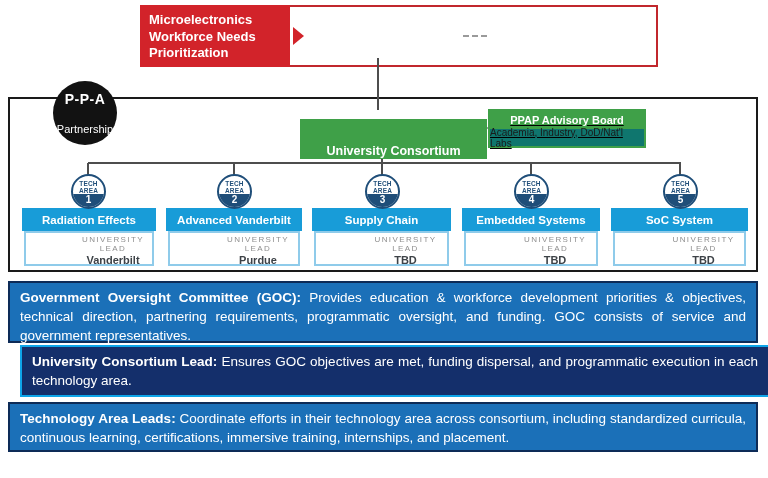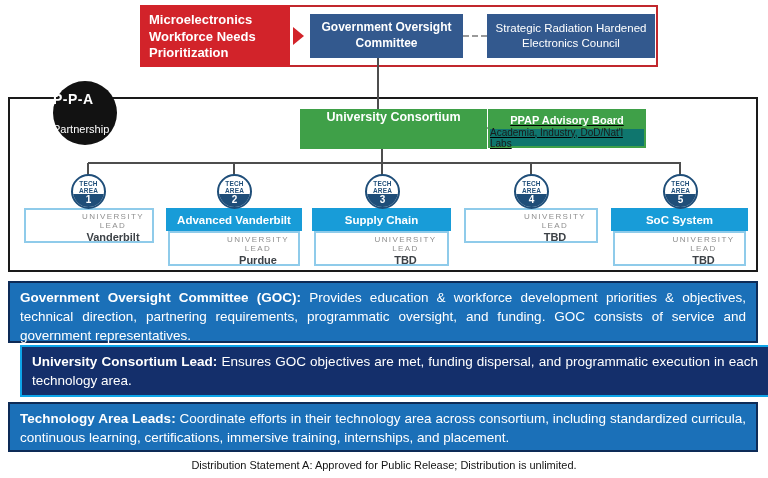--- a/index.html
+++ b/index.html
@@ -38,28 +38,28 @@
   .goc-uc-line { left: 377px; top: 58px; height: 52px; }
   .uc-stem { left: 381px; top: 148px; height: 15px; }
   .tree-h { left: 88px; top: 162px; width: 593px; }
   .drop { top: 163px; height: 13px; }
 
   
   .black-box { left: 8px; top: 97px; width: 750px; height: 175px;
     border: 2.5px solid #1a1a1a; background: transparent; z-index: 0; }
   .ppa-circle { left: 53px; top: 81px; width: 64px; height: 64px;
     background: #121212; border-radius: 50%; color: #fff; z-index: 4;
-    display: flex; flex-direction: column; align-items: flex-start; justify-content: center; }
+    display: flex; flex-direction: column; align-items: center; justify-content: center; }
   .ppa-line1 { font-weight: bold; font-size: 14px; letter-spacing: .5px; }
   .ppa-line2 { font-size: 11px; margin-top: 16px; }
 
   
-  .uc-box { left: 300px; top: 109px; width: 187px; height: 40px;
+  .uc-box { left: 300px; top: 119px; width: 187px; height: 40px;
     background: #3fa048; color: #fff; font-weight: bold; font-size: 12.5px;
-    line-height: 1.3; display: flex; align-items: flex-start; justify-content: center;
+    line-height: 1.3; display: flex; align-items: flex-end; justify-content: center;
     text-align: center; z-index: 3; }
   .ppap-box { left: 488px; top: 109px; width: 158px; z-index: 3;
     border: 2px solid #3fa048; background: #3fa048; text-decoration: underline; }
   .ppap-title { height: 18px; background: #3fa048; color: #fff;
     font-weight: bold; font-size: 11px; display: flex; align-items: center;
     justify-content: center; }
   .ppap-sub { height: 17px; background: #0f766e; color: #1a1a1a; font-size: 10px;
     display: flex; align-items: center; justify-content: center; }
 
   
@@ -99,27 +99,21 @@
 <body>
 
 <div class="stage">
 
   <div class="abs top-frame"></div>
   <div class="abs red-box">
     <span>Microelectronics Workforce Needs Prioritization</span>
   </div>
   <div class="abs red-arrow"></div>
   <div class="abs goc-uc-line vline"></div>
-  <div class="abs goc-box">
-    <span>Government Oversight Committee</span>
-  </div>
   <div class="abs dash1 dash-h"></div>
-  <div class="abs srhec-box">
-    <span>Strategic Radiation Hardened Electronics Council</span>
-  </div>
 
   <div class="abs black-box"></div>
   <div class="abs ppa-circle">
     <div class="ppa-line1">P-P-A</div>
     <div class="ppa-line2">Partnership</div>
   </div>
 
   <div class="abs uc-box">
     <span>University Consortium</span>
   </div>
@@ -152,40 +146,42 @@
   <div class="abs tcirc" style="left:514px">
     <div class="lbl"><span>TECH</span><br><span>AREA</span></div>
     <div class="num">4</div>
   </div>
   <div class="abs tcirc" style="left:663px">
     <div class="lbl"><span>TECH</span><br><span>AREA</span></div>
     <div class="num">5</div>
   </div>
 
   <div class="abs tbox" style="left:22px;width:134px">
+    <div class="thead">Radiation Effects</div>
     <div class="tbody">
       <div class="lead-label">UNIVERSITY LEAD</div>
       <div class="lead-name">Vanderbilt</div>
     </div>
   </div>
   <div class="abs tbox" style="left:166px;width:136px">
     <div class="thead">Advanced Vanderbilt</div>
     <div class="tbody">
       <div class="lead-label">UNIVERSITY LEAD</div>
       <div class="lead-name">Purdue</div>
     </div>
   </div>
   <div class="abs tbox" style="left:312px;width:139px">
     <div class="thead">Supply Chain</div>
     <div class="tbody">
       <div class="lead-label">UNIVERSITY LEAD</div>
       <div class="lead-name">TBD</div>
     </div>
   </div>
   <div class="abs tbox" style="left:462px;width:138px">
+    <div class="thead">Embedded Systems</div>
     <div class="tbody">
       <div class="lead-label">UNIVERSITY LEAD</div>
       <div class="lead-name">TBD</div>
     </div>
   </div>
   <div class="abs tbox" style="left:611px;width:137px">
     <div class="thead">SoC System</div>
     <div class="tbody">
       <div class="lead-label">UNIVERSITY LEAD</div>
       <div class="lead-name">TBD</div>
@@ -195,15 +191,14 @@
   <div class="abs iblock ib1">
     <span class="hd">Government Oversight Committee (GOC)</span><span class="cl">:</span><span> Provides education &amp; workforce development priorities &amp; objectives, technical direction, partnering requirements, programmatic oversight, and funding. GOC consists of service and government representatives.</span>
   </div>
   <div class="abs iblock ib2">
     <span class="hd">University Consortium Lead</span><span class="cl">:</span><span> Ensures GOC objectives are met, funding dispersal, and programmatic execution in each technology area.</span>
   </div>
   <div class="abs iblock ib3">
     <span class="hd">Technology Area Leads</span><span class="cl">:</span><span> Coordinate efforts in their technology area across consortium, including standardized curricula, continuous learning, certifications, immersive training, internships, and placement.</span>
   </div>
 
-  <div class="abs footer">Distribution Statement A: Approved for Public Release; Distribution is unlimited.</div>
 
 </div>
 
 </body></html>

